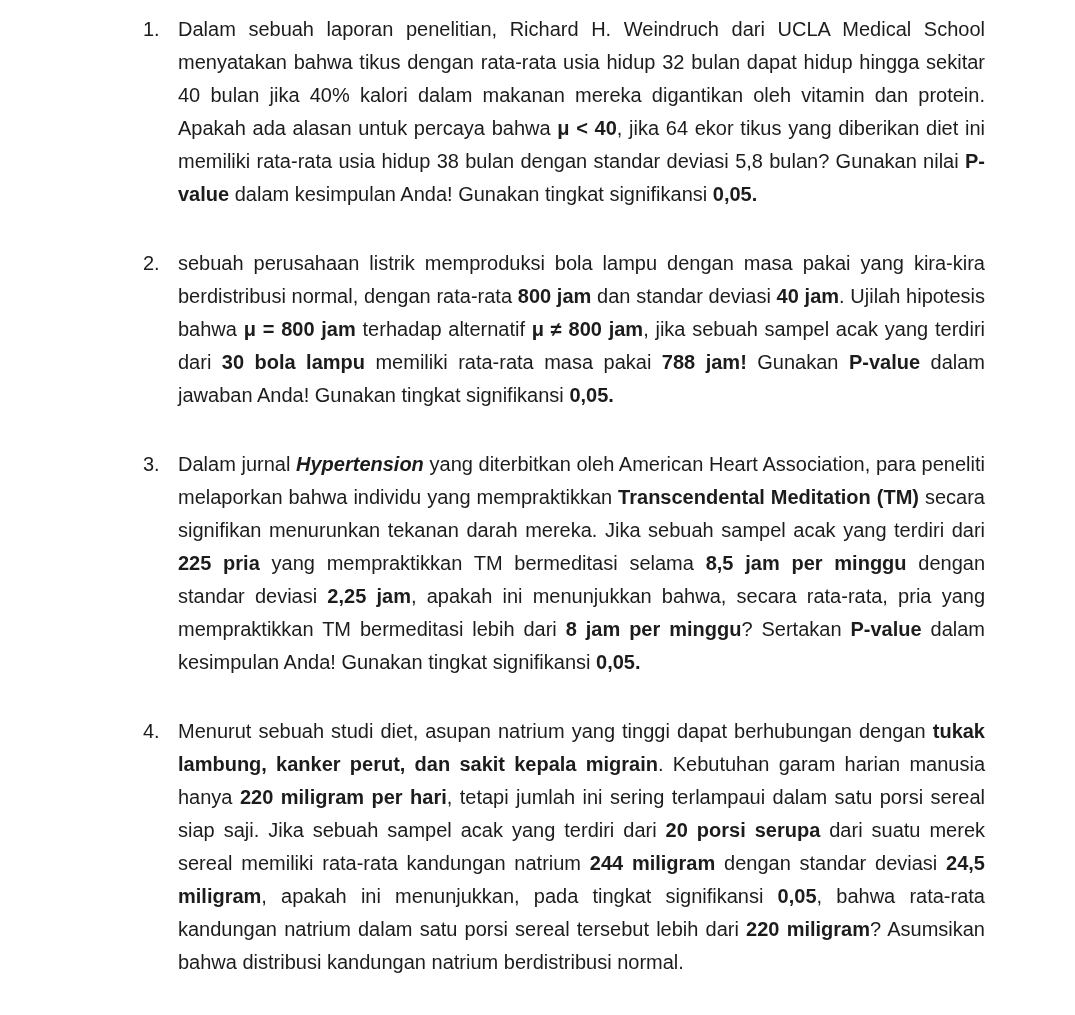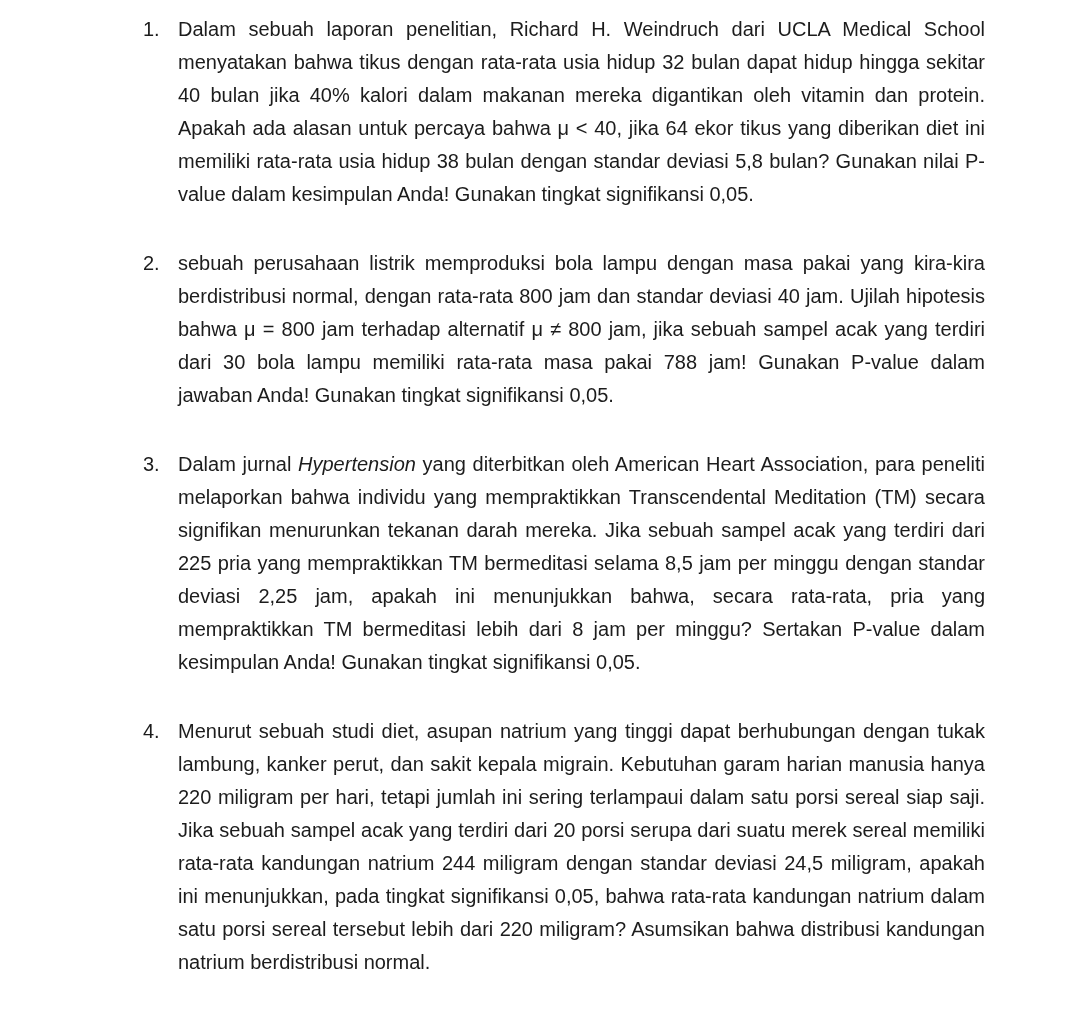--- a/index.html
+++ b/index.html
@@ -30,22 +30,22 @@
   .num {
     flex: 0 0 35px;
     width: 35px;
     text-align: left;
   }
   .body {
     flex: 1;
     text-align: justify;
     text-justify: inter-word;
   }
-  .b { font-weight: normal; }
-  .i { font-style: italic; }
+  .b { font-weight: bold; }
+  .i { font-style: italic; font-weight: bold; }
 </style>
 </head>
 <body>
 
 <div class="page">
   <div>
       <div class="problem">
         <div class="num">1.</div>
         <div class="body"><span>Dalam sebuah laporan penelitian, Richard H. Weindruch dari UCLA Medical School menyatakan bahwa tikus dengan rata-rata usia hidup 32 bulan dapat hidup hingga sekitar 40 bulan jika 40% kalori dalam makanan mereka digantikan oleh vitamin dan protein. Apakah ada alasan untuk percaya bahwa </span><span class="b">μ &lt; 40</span><span>, jika 64 ekor tikus yang diberikan diet ini memiliki rata-rata usia hidup 38 bulan dengan standar deviasi 5,8 bulan? Gunakan nilai </span><span class="b">P-value</span><span> dalam kesimpulan Anda! Gunakan tingkat signifikansi </span><span class="b">0,05.</span></div>
       </div>

